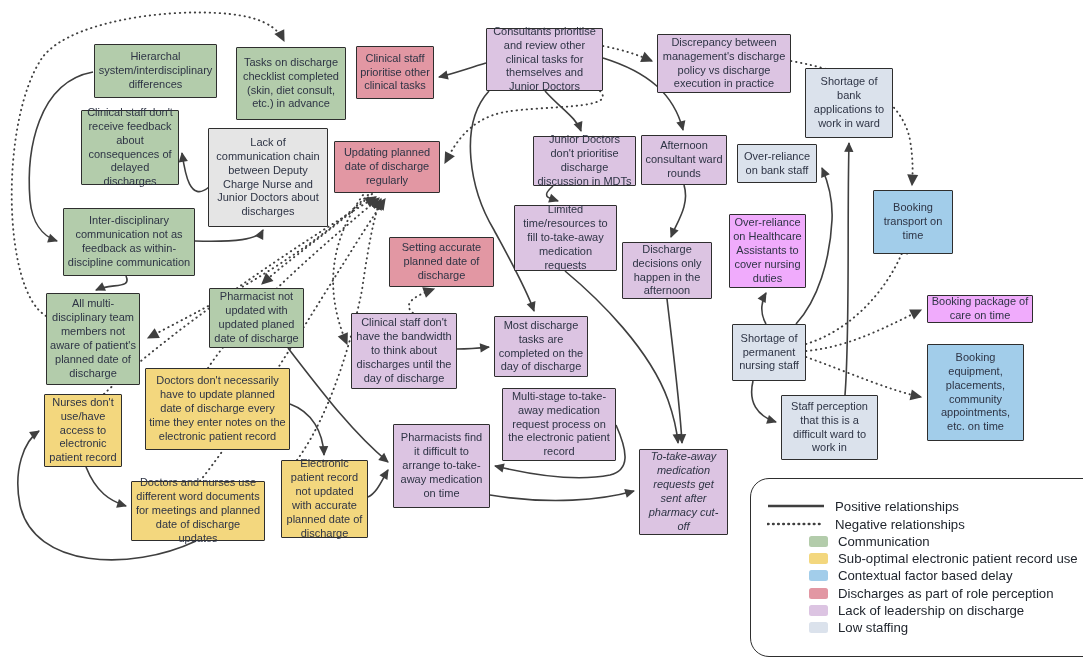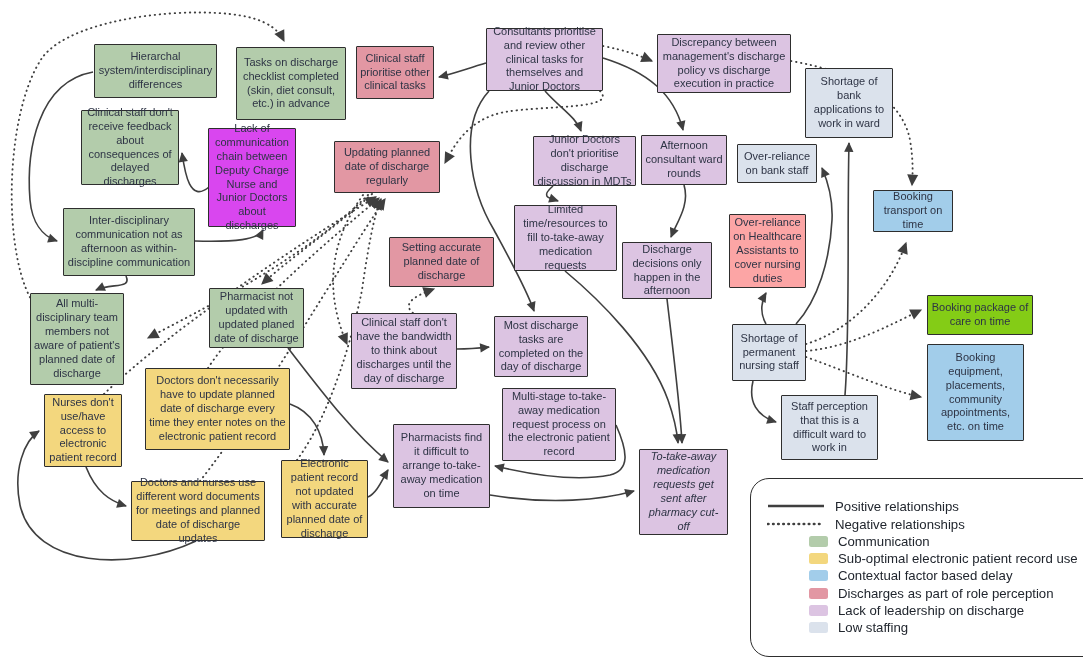--- a/index.html
+++ b/index.html
@@ -77,48 +77,48 @@
         <path d="M 806 344 C 852 330 890 288 906 243" class="edge dotted" marker-end="url(#arrow)"></path>
         <path d="M 806 351 C 850 347 888 326 921 310" class="edge dotted" marker-end="url(#arrow)"></path>
         <path d="M 806 357 C 848 372 888 390 921 397" class="edge dotted" marker-end="url(#arrow)"></path>
       </g>
   </svg>
 
   <div id="node-layer">
       <div class="node" style="left: 94px; top: 44px; width: 123px; height: 54px; background: rgb(179, 204, 171);">Hierarchal system/interdisciplinary differences</div>
       <div class="node" style="left: 236px; top: 47px; width: 110px; height: 73px; background: rgb(179, 204, 171);">Tasks on discharge checklist completed (skin, diet consult, etc.) in advance</div>
       <div class="node" style="left: 81px; top: 110px; width: 98px; height: 75px; background: rgb(179, 204, 171);">Clinical staff don't receive feedback about consequences of delayed discharges</div>
-      <div class="node" style="left: 63px; top: 208px; width: 132px; height: 68px; background: rgb(179, 204, 171);">Inter-disciplinary communication not as afternoon as within-discipline communication</div>
-      <div class="node" style="left: 30px; top: 293px; width: 94px; height: 92px; background: rgb(179, 204, 171);">All multi-disciplinary team members not aware of patient's planned date of discharge</div>
+      <div class="node" style="left: 63px; top: 208px; width: 132px; height: 68px; background: rgb(179, 204, 171);">Inter-disciplinary communication not as feedback as within-discipline communication</div>
+      <div class="node" style="left: 46px; top: 293px; width: 94px; height: 92px; background: rgb(179, 204, 171);">All multi-disciplinary team members not aware of patient's planned date of discharge</div>
       <div class="node" style="left: 209px; top: 288px; width: 95px; height: 60px; background: rgb(179, 204, 171);">Pharmacist not updated with updated planed date of discharge</div>
-      <div class="node" style="left: 208px; top: 128px; width: 88px; height: 99px; background: #d946ef; text-align: center;">Lack of communication chain between Deputy Charge Nurse and Junior Doctors about discharges</div>
+      <div class="node" style="left: 208px; top: 128px; width: 120px; height: 99px; background: #e5e5e5; text-align: center;">Lack of communication chain between Deputy Charge Nurse and Junior Doctors about discharges</div>
       <div class="node" style="left: 356px; top: 46px; width: 78px; height: 53px; background: rgb(226, 151, 163);">Clinical staff prioritise other clinical tasks</div>
       <div class="node" style="left: 334px; top: 141px; width: 106px; height: 52px; background: rgb(226, 151, 163);">Updating planned date of discharge regularly</div>
       <div class="node" style="left: 389px; top: 237px; width: 105px; height: 50px; background: rgb(226, 151, 163);">Setting accurate planned date of discharge</div>
       <div class="node" style="left: 486px; top: 28px; width: 117px; height: 63px; background: rgb(220, 196, 226);">Consultants prioritise and review other clinical tasks for themselves and Junior Doctors</div>
       <div class="node" style="left: 657px; top: 34px; width: 134px; height: 59px; background: rgb(220, 196, 226);">Discrepancy between management's discharge policy vs discharge execution in practice</div>
       <div class="node" style="left: 533px; top: 136px; width: 103px; height: 50px; background: rgb(220, 196, 226);">Junior Doctors don't prioritise discharge discussion in MDTs</div>
       <div class="node" style="left: 641px; top: 135px; width: 86px; height: 50px; background: rgb(220, 196, 226);">Afternoon consultant ward rounds</div>
       <div class="node" style="left: 514px; top: 205px; width: 103px; height: 66px; background: rgb(220, 196, 226);">Limited time/resources to fill to-take-away medication requests</div>
       <div class="node" style="left: 622px; top: 242px; width: 90px; height: 57px; background: rgb(220, 196, 226);">Discharge decisions only happen in the afternoon</div>
       <div class="node" style="left: 351px; top: 313px; width: 106px; height: 76px; background: rgb(220, 196, 226);">Clinical staff don't have the bandwidth to think about discharges until the day of discharge</div>
       <div class="node" style="left: 494px; top: 316px; width: 94px; height: 61px; background: rgb(220, 196, 226);">Most discharge tasks are completed on the day of discharge</div>
       <div class="node" style="left: 502px; top: 388px; width: 114px; height: 73px; background: rgb(220, 196, 226);">Multi-stage to-take-away medication request process on the electronic patient record</div>
       <div class="node" style="left: 393px; top: 424px; width: 97px; height: 84px; background: rgb(220, 196, 226);">Pharmacists find it difficult to arrange to-take-away medication on time</div>
       <div class="node" style="left: 639px; top: 449px; width: 89px; height: 86px; background: rgb(220, 196, 226); font-style: italic;">To-take-away medication requests get sent after pharmacy cut-off</div>
       <div class="node" style="left: 44px; top: 394px; width: 78px; height: 73px; background: rgb(243, 215, 126);">Nurses don't use/have access to electronic patient record</div>
       <div class="node" style="left: 145px; top: 368px; width: 145px; height: 82px; background: rgb(243, 215, 126);">Doctors don't necessarily have to update planned date of discharge every time they enter notes on the electronic patient record</div>
       <div class="node" style="left: 131px; top: 481px; width: 134px; height: 60px; background: rgb(243, 215, 126);">Doctors and nurses use different word documents for meetings and planned date of discharge updates</div>
       <div class="node" style="left: 281px; top: 460px; width: 87px; height: 78px; background: rgb(243, 215, 126);">Electronic patient record not updated with accurate planned date of discharge</div>
-      <div class="node" style="left: 873px; top: 190px; width: 80px; height: 42px; background: rgb(162, 205, 234);">Booking transport on time</div>
-      <div class="node" style="left: 927px; top: 295px; width: 106px; height: 40px; background: #84cc16;">Booking package of care on time</div>
+      <div class="node" style="left: 873px; top: 190px; width: 80px; height: 64px; background: rgb(162, 205, 234);">Booking transport on time</div>
+      <div class="node" style="left: 927px; top: 295px; width: 106px; height: 28px; background: #f0abfc;">Booking package of care on time</div>
       <div class="node" style="left: 927px; top: 344px; width: 97px; height: 97px; background: rgb(162, 205, 234);">Booking equipment, placements, community appointments, etc. on time</div>
       <div class="node" style="left: 805px; top: 68px; width: 88px; height: 70px; background: rgb(219, 226, 236);">Shortage of bank applications to work in ward</div>
       <div class="node" style="left: 737px; top: 144px; width: 80px; height: 39px; background: rgb(219, 226, 236);">Over-reliance on bank staff</div>
-      <div class="node" style="left: 729px; top: 214px; width: 77px; height: 74px; background: #fca5a5;">Over-reliance on Healthcare Assistants to cover nursing duties</div>
+      <div class="node" style="left: 729px; top: 214px; width: 77px; height: 74px; background: #f0abfc;">Over-reliance on Healthcare Assistants to cover nursing duties</div>
       <div class="node" style="left: 732px; top: 324px; width: 74px; height: 57px; background: rgb(219, 226, 236);">Shortage of permanent nursing staff</div>
       <div class="node" style="left: 781px; top: 395px; width: 97px; height: 65px; background: rgb(219, 226, 236);">Staff perception that this is a difficult ward to work in</div>
     </div>
 
   <div id="legend" style="left: 750px; top: 478px; width: 391px; height: 179px; border-radius: 19px;">
     <div class="rel-row">
       <svg width="58" height="8">
         <line x1="1" y1="4" x2="57" y2="4" stroke="#3f3f3f" stroke-width="2.4"></line>
       </svg>
       <span>Positive relationships</span>

